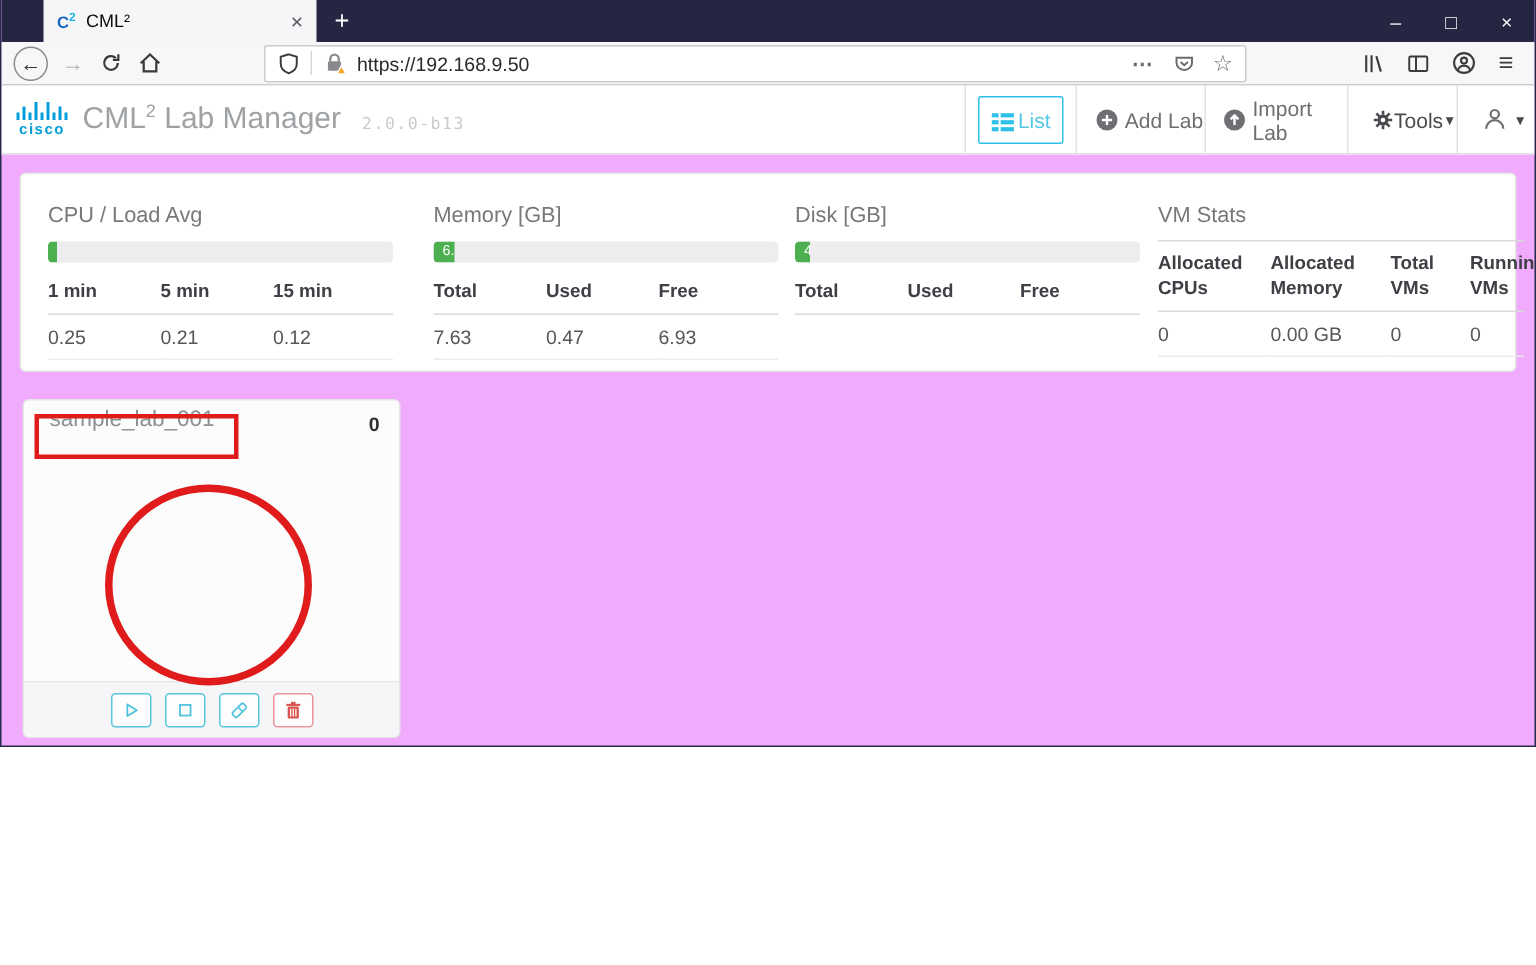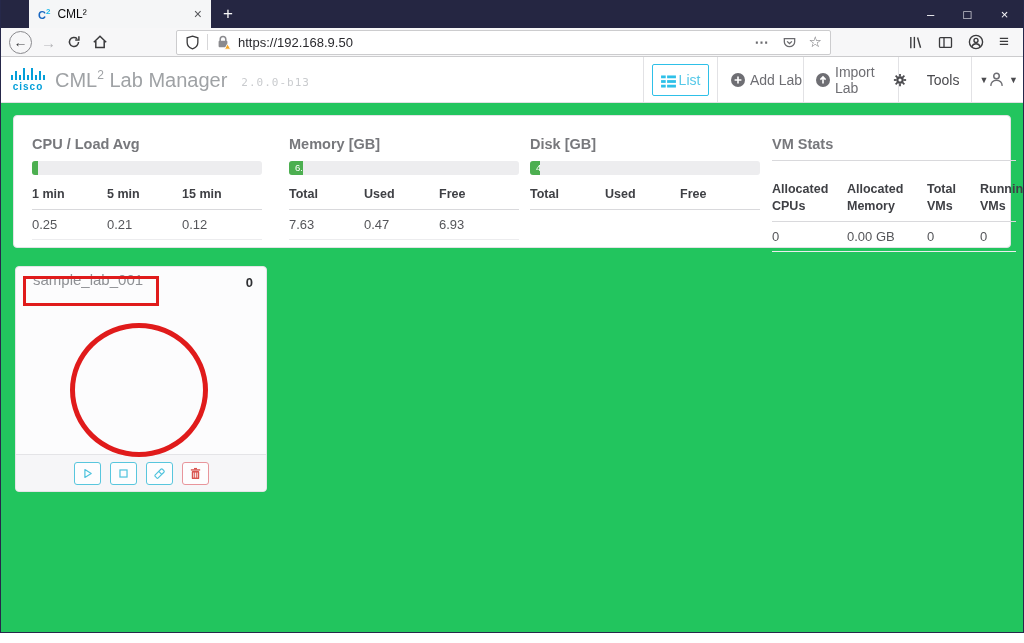--- a/index.html
+++ b/index.html
@@ -1,17 +1,17 @@
 <!DOCTYPE html>
 <html><head>
 <meta charset="utf-8">
 <style>
   * { margin:0; padding:0; box-sizing:border-box; }
   body { width:1024px; height:643px; font-family:"Liberation Sans",sans-serif; background:#fff; }
-  .window { width:1024px; height:633px; position:relative; background:#22c55e; overflow:hidden;
+  .window { width:1024px; height:498px; position:relative; background:#f0abfc; overflow:hidden;
             border:1px solid #26284a; border-top:none; }
 
   
   .titlebar { height:28px; background:#252642; display:flex; align-items:stretch; }
   .tab { margin-left:28px; width:182px; background:#f5f6f7; display:flex; align-items:center;
          padding:0 9px; font-size:12px; color:#0c0c0d; }
   .favicon { font-weight:bold; font-size:11px; color:#1866c0; margin-right:7px; white-space:nowrap; }
   .favicon sup { color:#19b8e8; font-size:8px; }
   .tab-title { flex:1; }
   .tab-close { color:#55565a; font-size:14px; line-height:1; }
@@ -50,42 +50,42 @@
   .app-version { font-family:"DejaVu Sans Mono",monospace; font-size:11px; color:#c9cbce;
                  letter-spacing:1px; margin-left:14px; padding-top:5px; }
   .hdr-btns { margin-left:auto; display:flex; align-items:stretch; }
   .hdr-cell { border-left:1px solid #e2e2e5; display:flex; align-items:center; justify-content:center;
               color:#6e6e73; font-size:14px;padding-left:11px; }
   .list-cell { padding:0 2px; width:74px; }
   .list-box { border:1px solid #2ec0e8; border-radius:2px; background:#fff; color:#55c8e8;
               display:flex; align-items:flex-end; padding:7px 8px; gap:3px; }
   .addlab-cell { width:86px; gap:4px; }
   .importlab-cell { width:95px; gap:4px; }
-  .tools-cell { width:73px; gap:20px; color:#4a4a4e; }
+  .tools-cell { width:73px; gap:0; color:#4a4a4e;justify-content:flex-end; }
   .user-cell { width:52px; gap:4px; }
   .caret { font-size:9px; color:#4a4a4e; }
 
   
   .main { padding:12px; }
   .stats-card { position:relative; height:133px; border:1px solid #e2e2e5; border-radius:4px; background:#fff; }
   .stat-col { position:absolute; top:20px; }
   .col-cpu { left:18px; width:230px; }
   .col-mem { left:275px; width:230px; }
   .col-disk { left:516px; width:230px; }
   .col-vm { left:758px; width:244px; }
-  .stat-title { font-size:14.5px; color:#77787c; margin-bottom:9px;font-weight:bold; }
+  .stat-title { font-size:14.5px; color:#77787c; margin-bottom:9px; }
   .progress { height:14px; background:#ededef; border-radius:3px; overflow:hidden; margin-bottom:7px; }
   .progress-fill { height:100%; background:#4caf50; color:#fff; font-size:9.5px; line-height:14px;
                    padding-left:6px; overflow:hidden; white-space:nowrap; }
   table.stat-table { border-collapse:collapse; table-layout:fixed; width:100%; }
   .stat-table th { text-align:left; font-size:12.5px; color:#3f4045; font-weight:bold;
                    padding:4px 2px 6px 0; border-bottom:1px solid #d9d9dc; vertical-align:top; line-height:1.35; }
   .stat-table td { text-align:left; font-size:13px; color:#55565a; padding:7px 2px 7px 0;
                    border-bottom:1px solid #ececee; }
-  .vm-table th { border-top:1px solid #d9d9dc; padding-top:20px; }
+  .vm-table th { border-top:1px solid #d9d9dc; padding-top:6px; }
 
   
   .lab-card { position:relative; margin-top:18px; margin-left:2px; width:252px; height:226px;
               border:1px solid #e4e4e7; border-radius:4px; background:#fcfcfd; }
   .lab-title { position:absolute; left:17px; top:4px; font-size:15px; color:#8e9094; }
   .lab-badge { position:absolute; right:13px; top:8px; font-size:13px; font-weight:bold; color:#2f3033; }
   .lab-footer { position:absolute; left:0; right:0; bottom:0; height:37px; background:#f6f6f8;
                 border-top:1px solid #e4e4e7; border-radius:0 0 4px 4px;
                 display:flex; align-items:center; justify-content:center; gap:9px; }
   .lab-btn { width:27px; height:23px; border:1px solid #58c6dd; border-radius:3px; background:#fdfdfe;

